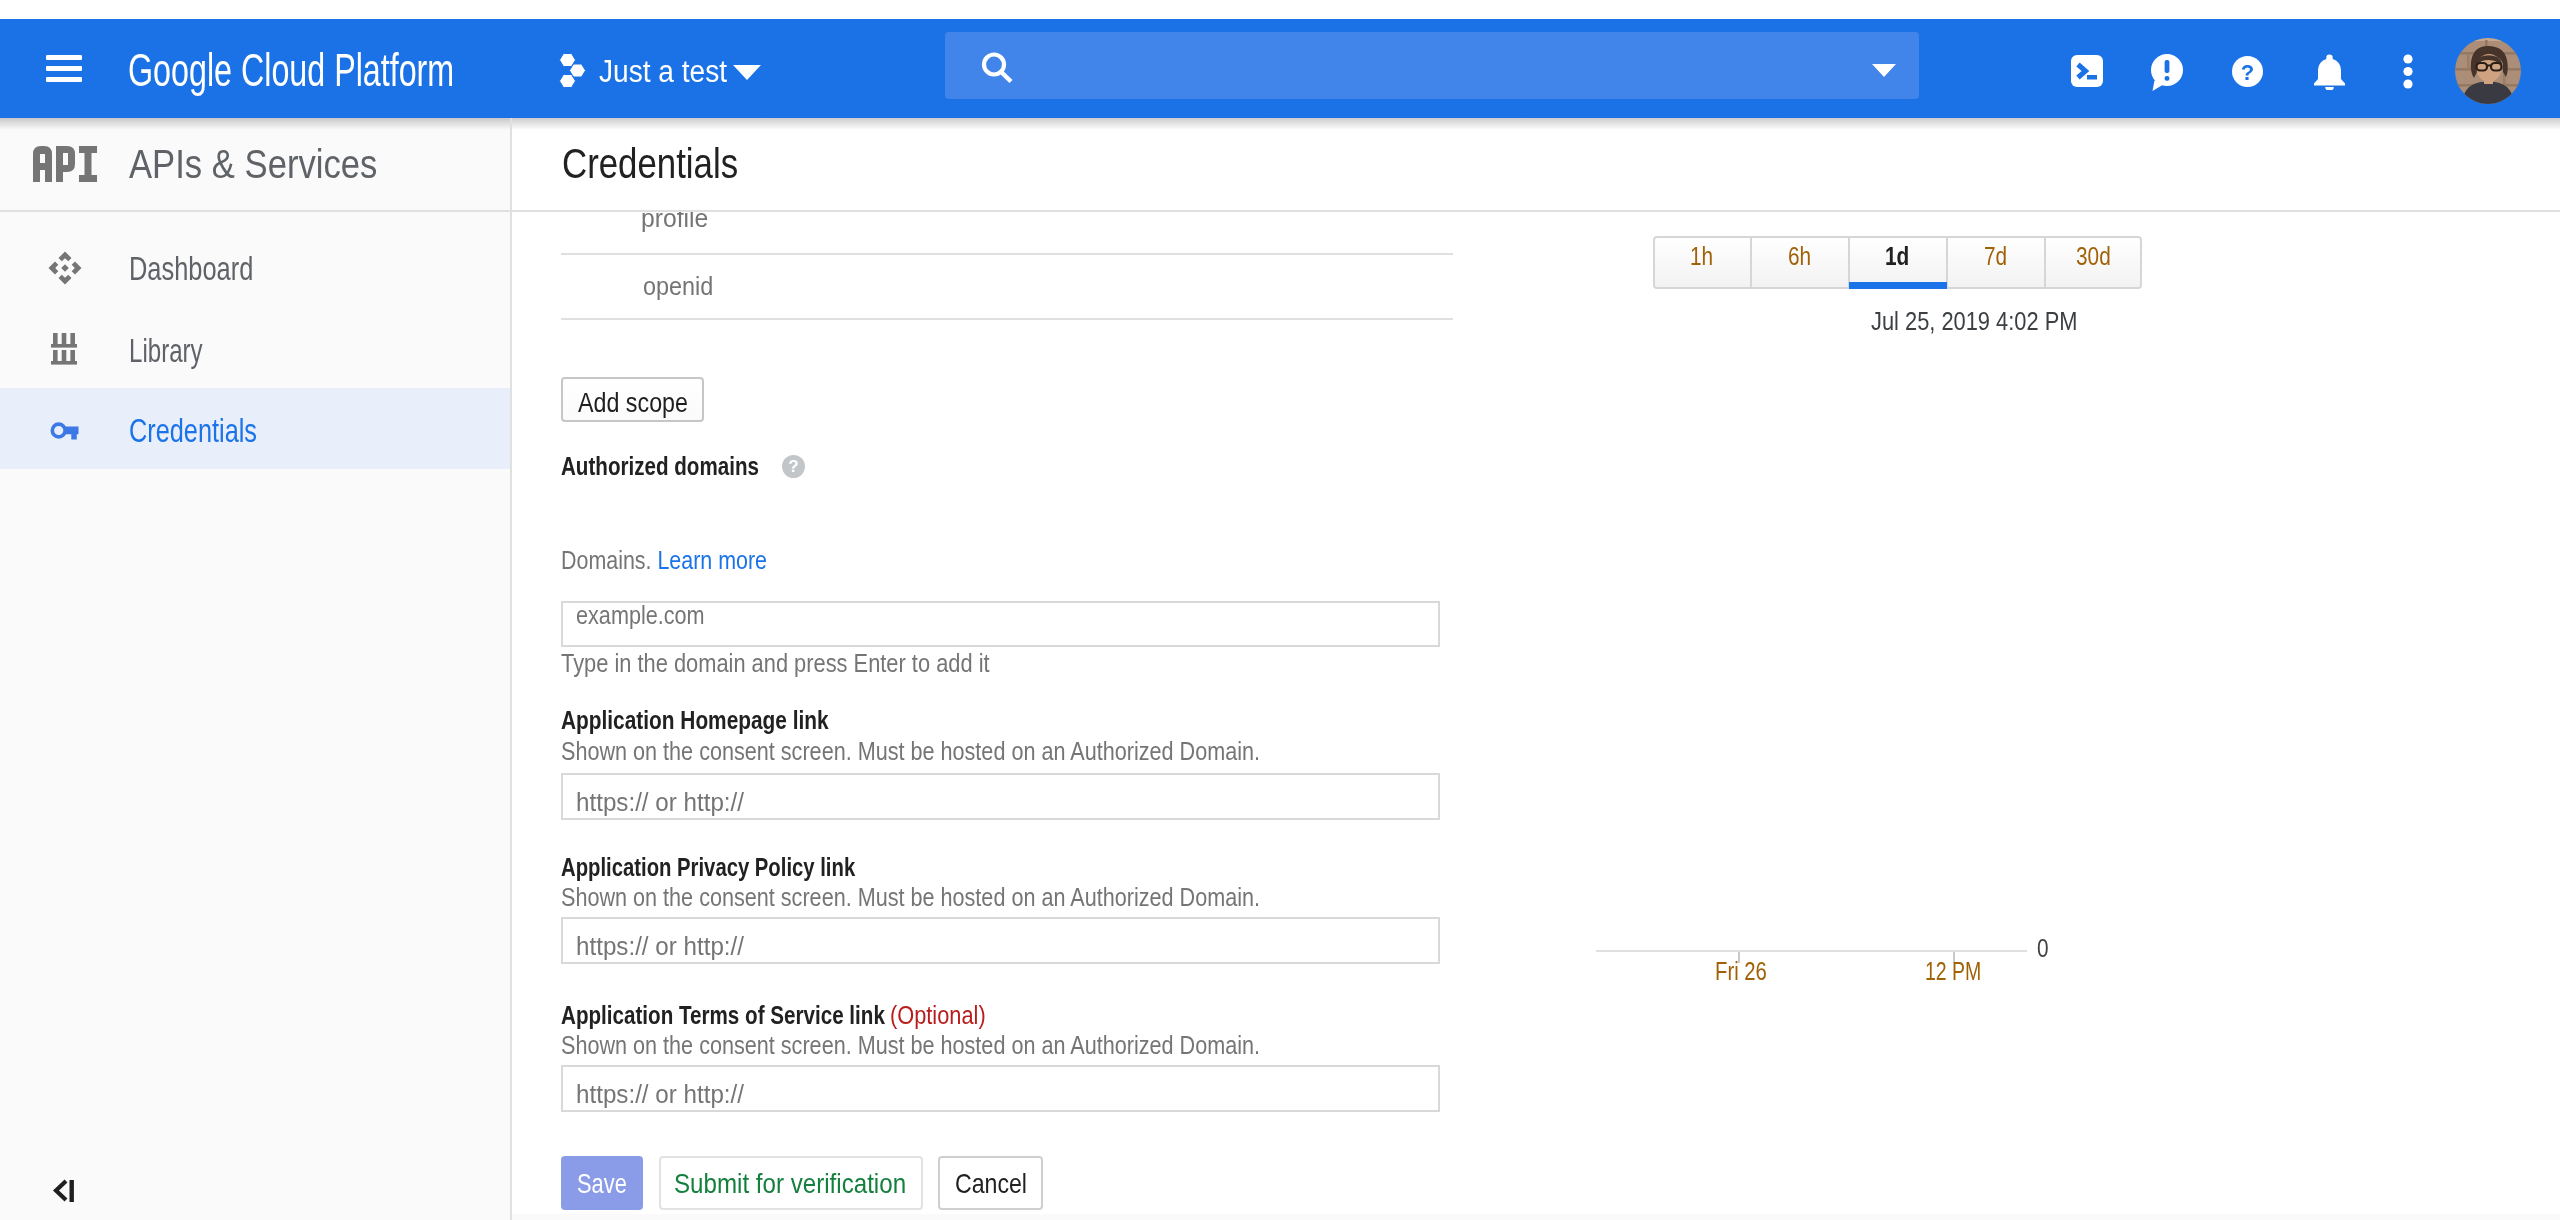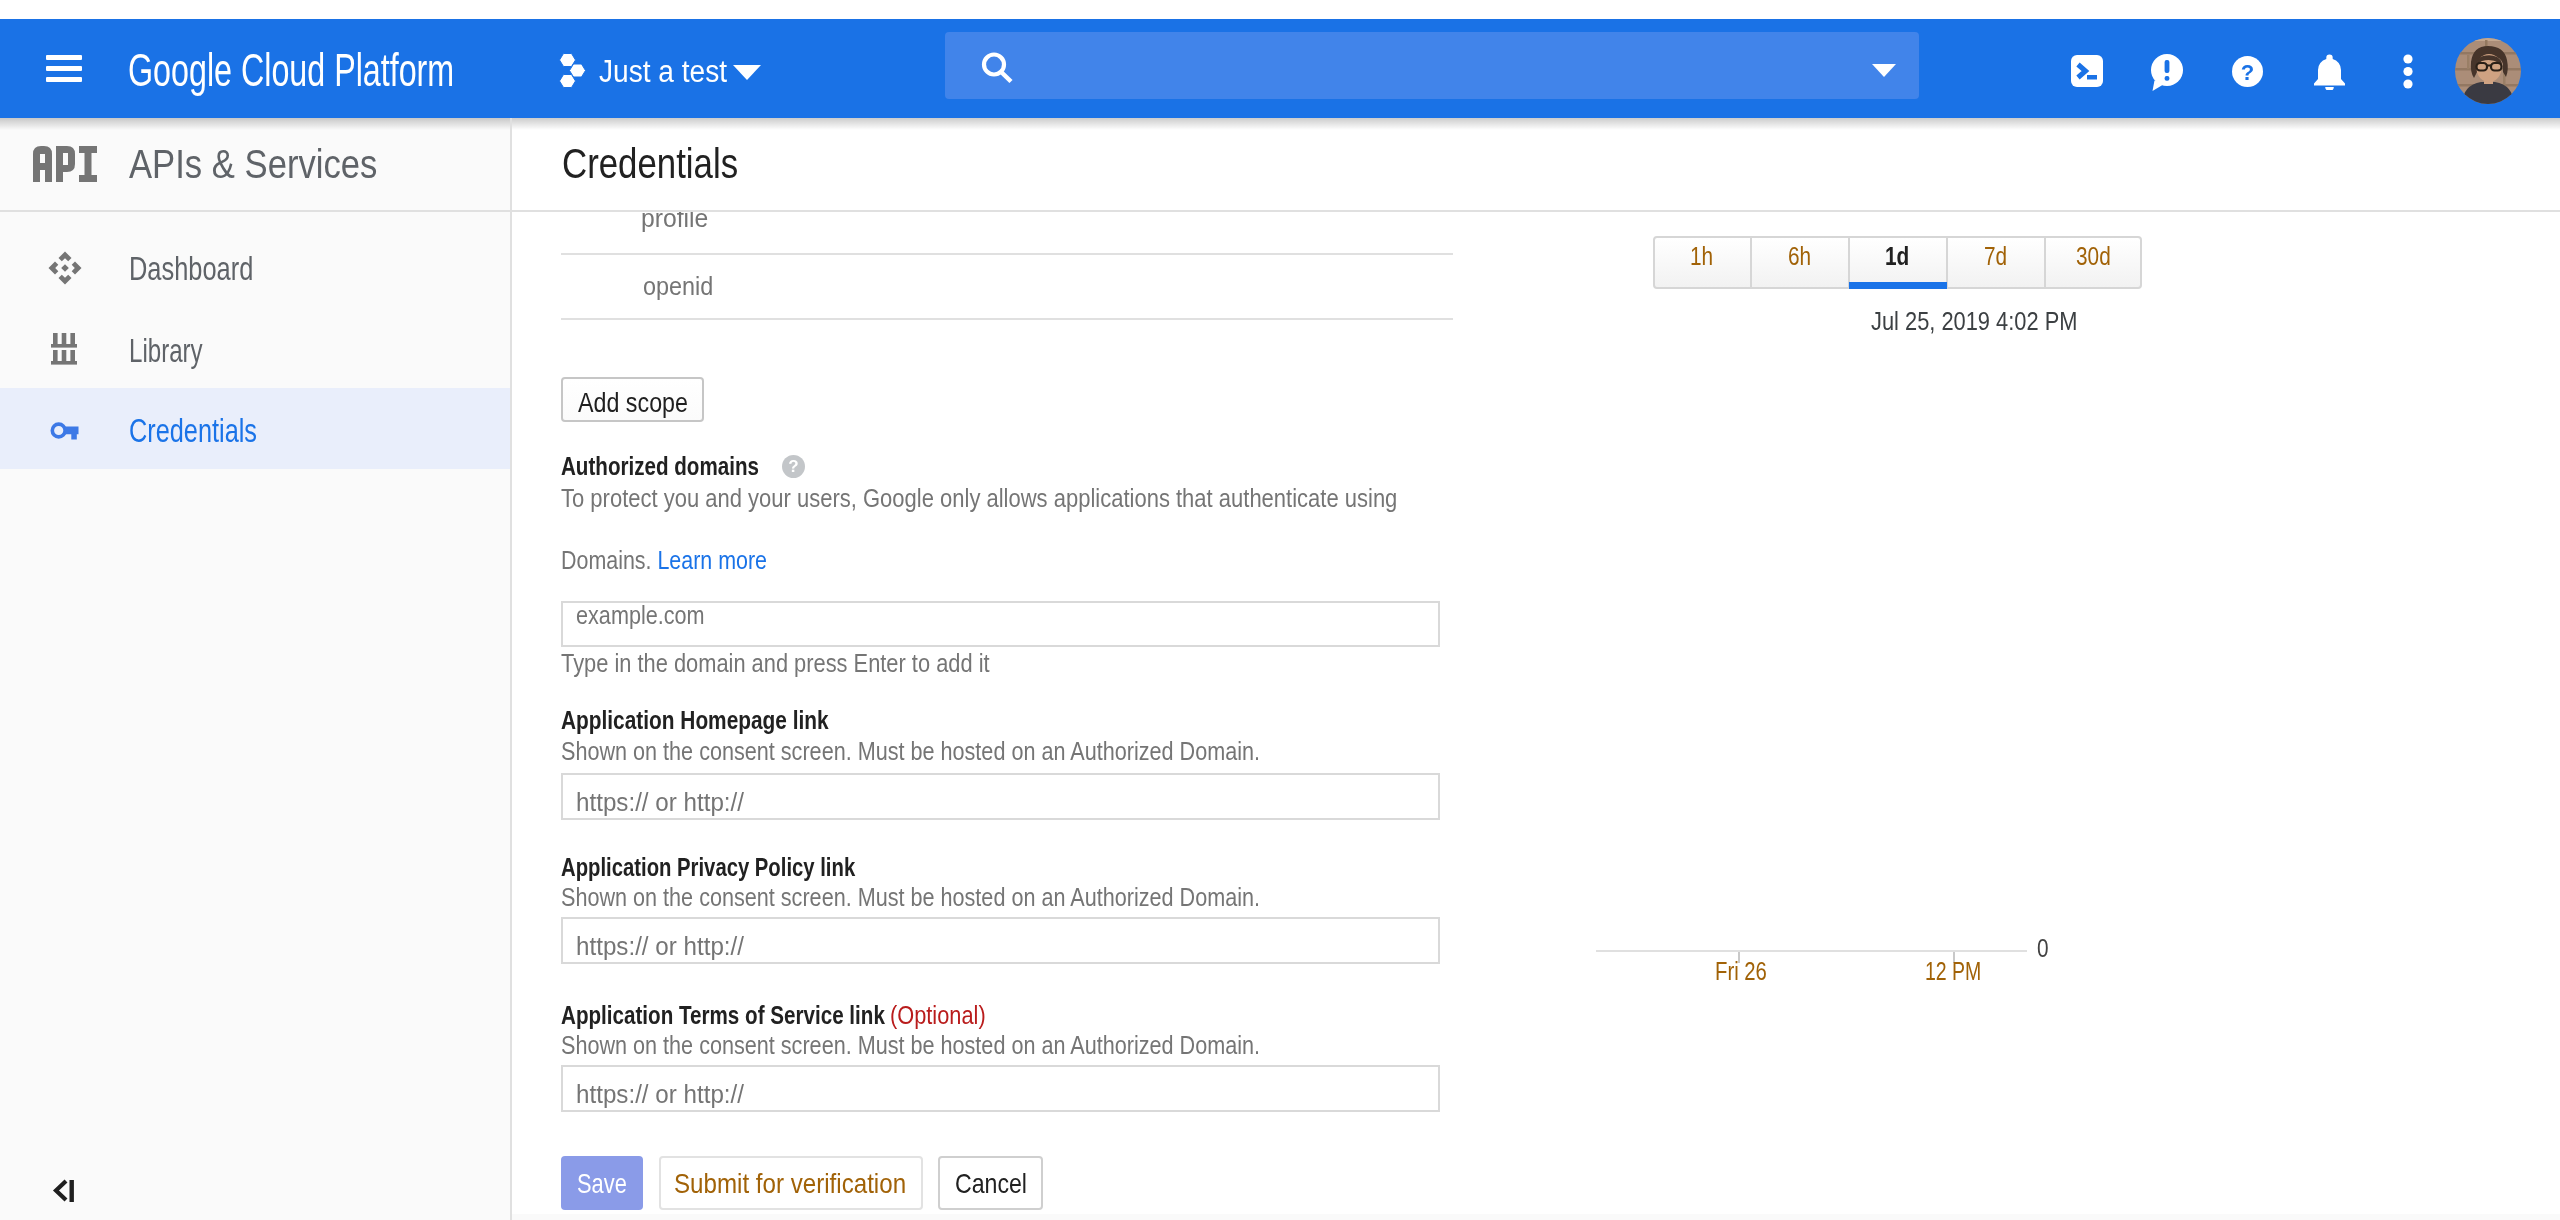--- a/index.html
+++ b/index.html
@@ -165,21 +165,20 @@
   <div class="abs hlin" style="left:561px;top:237px;width:892px;"></div>
   <div class="abs b26 g75" style="left:643px;top:257px;"><span class="tx" id="open" style="--s:0.9">openid</span></div>
   <div class="abs hlin" style="left:561px;top:302px;width:892px;"></div>
 
   <div class="abs" style="left:561px;top:361px;width:143px;height:45px;box-sizing:border-box;border:2px solid #c6c6c6;border-radius:4px;background:linear-gradient(#fff,#fbfbfb);"></div>
   <div class="abs" style="left:578px;top:373px;color:#1f1f1f;font-size:28px;line-height:28px;"><span class="tx" id="addsc" style="--s:0.831">Add scope</span></div>
 
   <div class="abs lbl" style="left:561px;top:437px;"><span class="tx" id="authd" style="--s:0.792">Authorized domains</span></div>
   <div class="abs" style="left:782px;top:439px;width:23px;height:23px;border-radius:50%;background:#c3c6c9;color:#fff;font-size:17px;font-weight:bold;text-align:center;line-height:23px;">?</div>
 
-  <div class="abs b26 g75" style="left:561px;top:469px;"><span class="tx" id="p1" style="--s:0.846">To protect you and your users, Google only allows applications that authenticate using</span></div>
   <div class="abs b26 g75" style="left:561px;top:531px;"><span class="tx" id="p3" style="--s:0.824">Domains. <span style="color:#1a73e8">Learn more</span></span></div>
 
   <div class="abs inp" style="left:561px;top:585px;width:879px;height:46px;"></div>
   <div class="abs b26" style="left:576px;top:586px;color:#757575;"><span class="tx" id="exc" style="--s:0.832">example.com</span></div>
   <div class="abs b26 g75" style="left:561px;top:634px;"><span class="tx" id="typein" style="--s:0.84">Type in the domain and press Enter to add it</span></div>
 
   <div class="abs lbl" style="left:561px;top:691px;"><span class="tx" id="aph" style="--s:0.802">Application Homepage link</span></div>
   <div class="abs b26 g75" style="left:561px;top:722px;"><span class="tx" id="sh1" style="--s:0.831">Shown on the consent screen. Must be hosted on an Authorized Domain.</span></div>
   <div class="abs inp" style="left:561px;top:757px;width:879px;height:47px;"></div>
   <div class="abs b26 g75" style="left:576px;top:773px;"><span class="tx" id="ht1" style="--s:0.93">https:// or http://</span></div>
@@ -191,21 +190,21 @@
 
   <div class="abs lbl" style="left:561px;top:986px;"><span class="tx" id="atos" style="--s:0.793">Application Terms of Service link</span></div>
   <div class="abs b26" style="left:890px;top:986px;color:#b91c1c;"><span class="tx" id="opt" style="--s:0.838">(Optional)</span></div>
   <div class="abs b26 g75" style="left:561px;top:1016px;"><span class="tx" id="sh3" style="--s:0.831">Shown on the consent screen. Must be hosted on an Authorized Domain.</span></div>
   <div class="abs inp" style="left:561px;top:1049px;width:879px;height:47px;"></div>
   <div class="abs b26 g75" style="left:576px;top:1065px;"><span class="tx" id="ht3" style="--s:0.93">https:// or http://</span></div>
 
   <div class="abs" style="left:561px;top:1140px;width:82px;height:54px;background:#8a9be8;border-radius:4px;"></div>
   <div class="abs" style="left:577px;top:1154px;color:#fff;font-size:28px;line-height:28px;"><span class="tx" id="save" style="--s:0.78">Save</span></div>
   <div class="abs" style="left:659px;top:1140px;width:264px;height:54px;box-sizing:border-box;border:2px solid #e2e2e2;border-radius:4px;background:#fff;"></div>
-  <div class="abs" style="left:674px;top:1154px;color:#a16207;font-size:28px;line-height:28px;"><span class="tx" id="subv" style="--s:0.862">Submit for verification</span></div>
+  <div class="abs" style="left:674px;top:1154px;color:#15803d;font-size:28px;line-height:28px;"><span class="tx" id="subv" style="--s:0.862">Submit for verification</span></div>
   <div class="abs" style="left:938px;top:1140px;width:105px;height:54px;box-sizing:border-box;border:2px solid #cfcfcf;border-radius:4px;background:#fff;"></div>
   <div class="abs" style="left:955px;top:1154px;color:#212121;font-size:28px;line-height:28px;"><span class="tx" id="canc" style="--s:0.826">Cancel</span></div>
 
   <div class="abs" style="left:512px;top:1198px;width:2048px;height:22px;background:#fafafa;"></div>
 
   <div class="abs" style="left:1653px;top:220px;width:489px;height:53px;box-sizing:border-box;border:2px solid #d6d6d6;border-radius:4px;background:linear-gradient(#ffffff,#f2f2f2);"></div>
   <div class="abs" style="left:1750px;top:222px;width:2px;height:49px;background:#d6d6d6;"></div>
   <div class="abs" style="left:1848px;top:222px;width:2px;height:49px;background:#d6d6d6;"></div>
   <div class="abs" style="left:1946px;top:222px;width:2px;height:49px;background:#d6d6d6;"></div>
   <div class="abs" style="left:2044px;top:222px;width:2px;height:49px;background:#d6d6d6;"></div>

